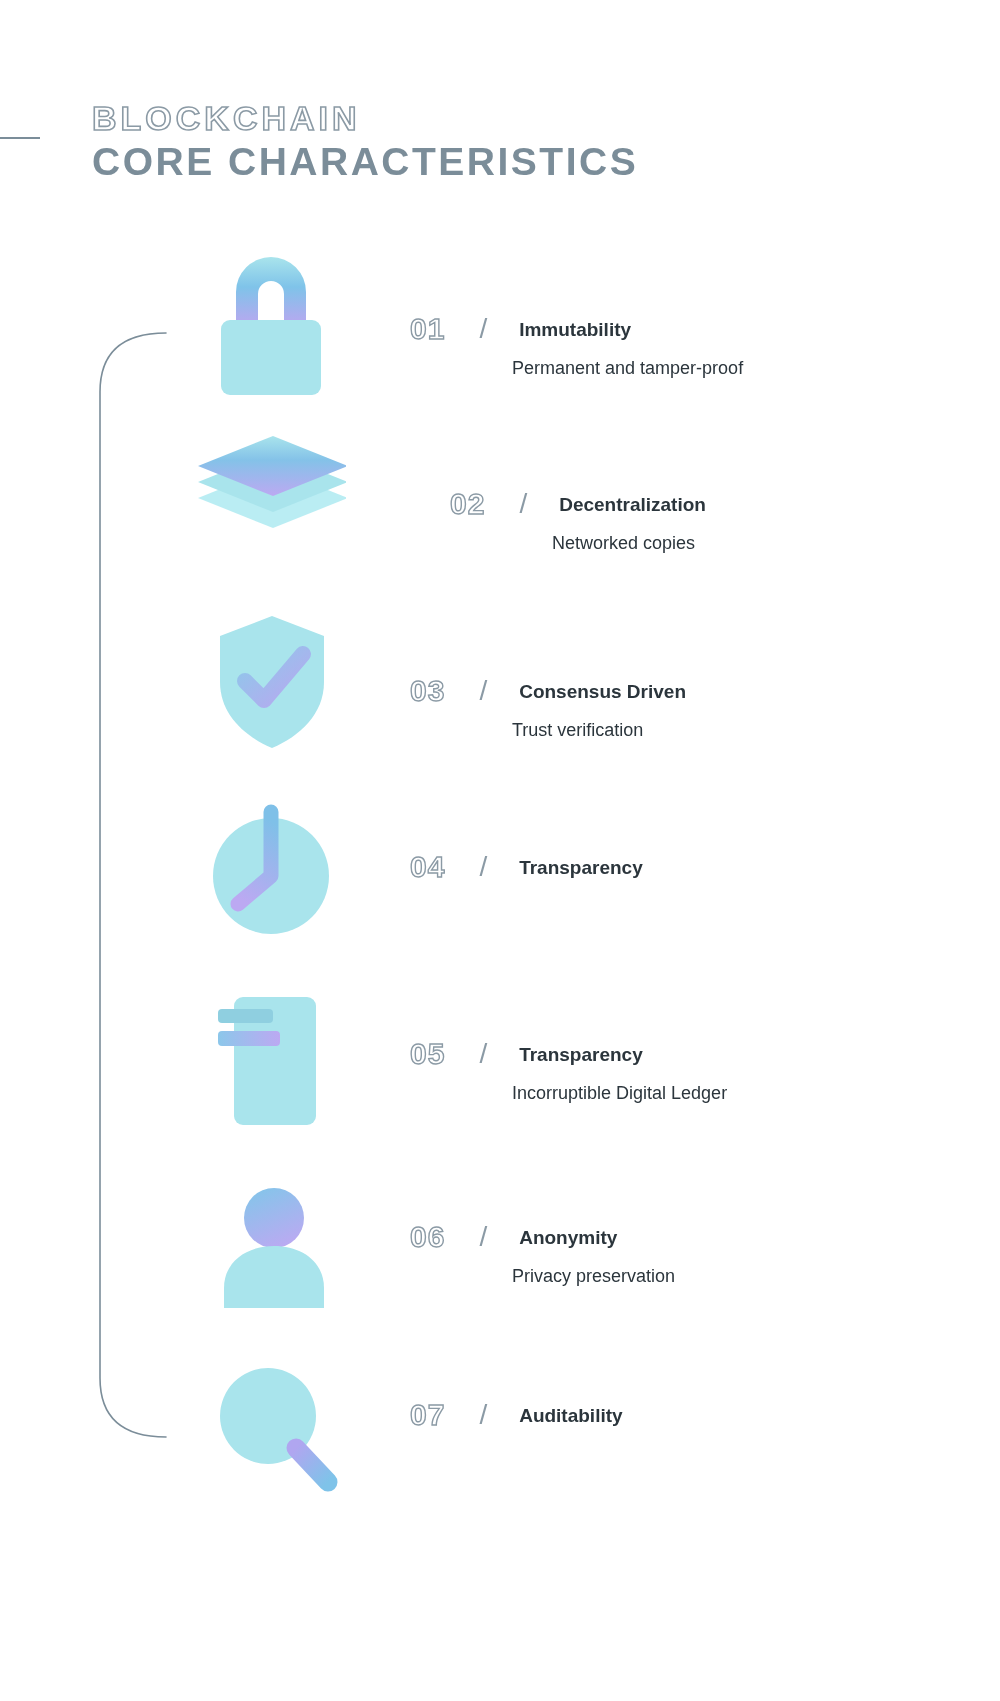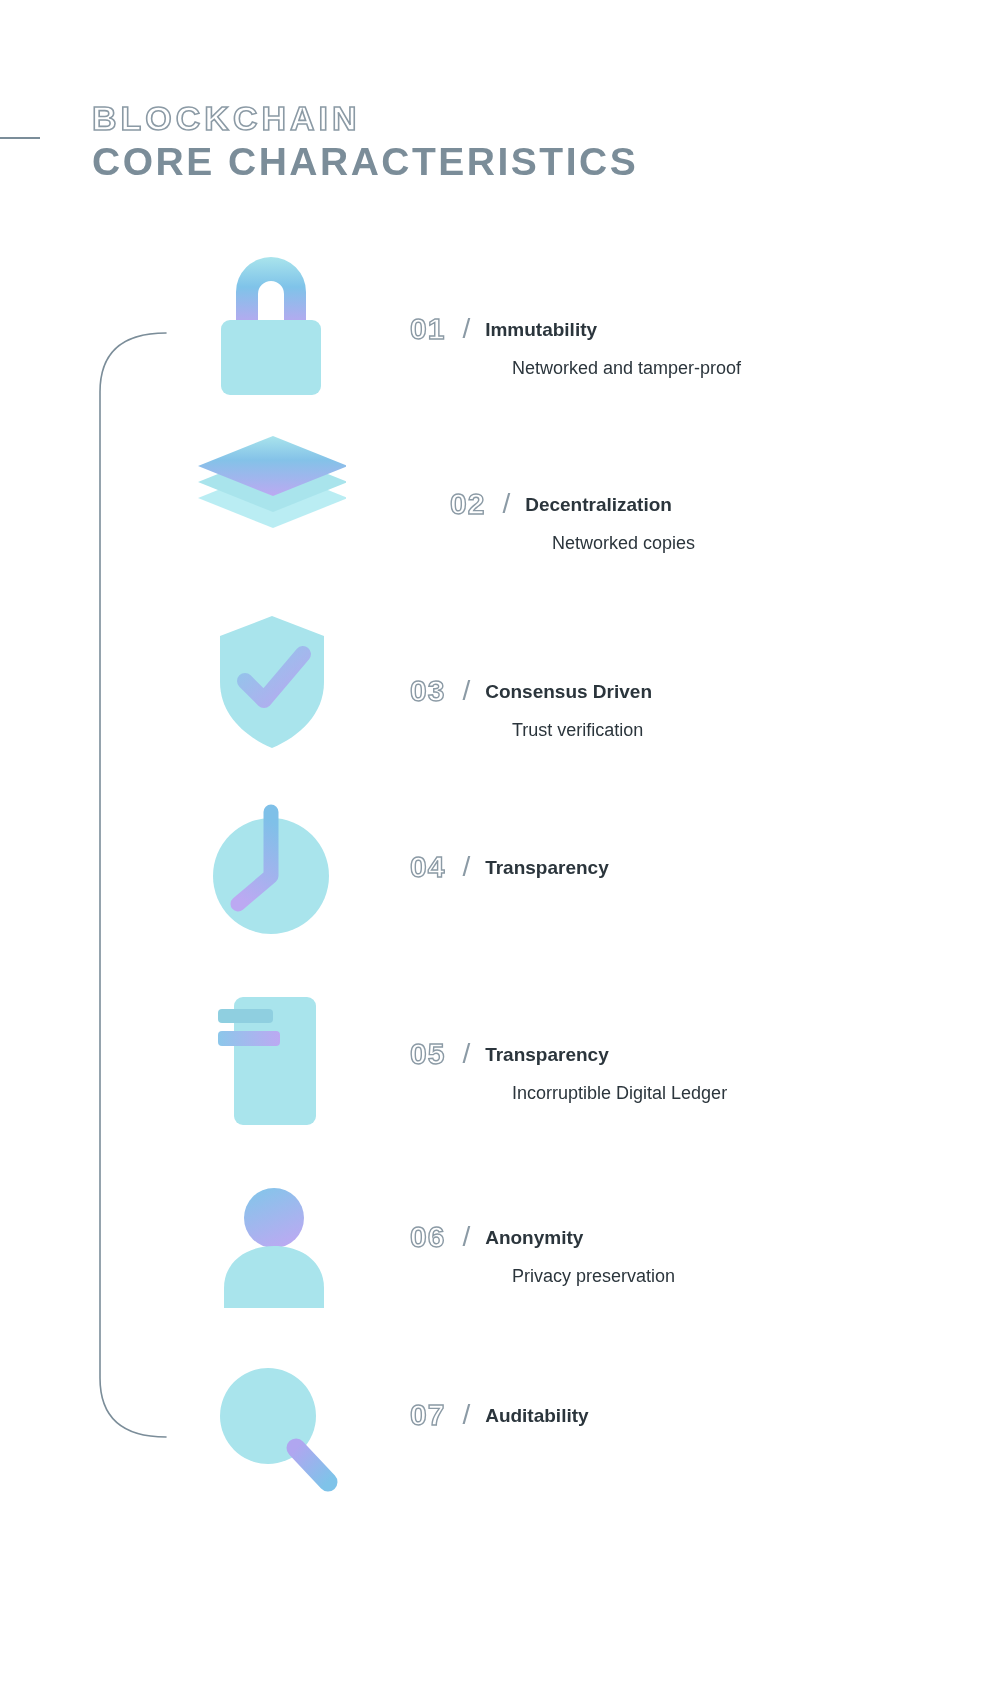--- a/index.html
+++ b/index.html
@@ -85,21 +85,21 @@
 
   .text-block {
     position: absolute;
     left: 410px;
     top: 0;
     width: 560px;
   }
   .num-line {
     display: flex;
     align-items: center;
-    gap: 1px;
+    gap: 18px;
     height: 34px;
     text-align: right;
   }
   .num {
     font-size: 30px;
     font-weight: 700;
     letter-spacing: 1px;
     line-height: 1;
     color: transparent;
     -webkit-text-stroke: 1.4px #8b9aa5;
@@ -156,21 +156,21 @@
       <path d="M 40 74 L 40 42 A 35 35 0 0 1 110 42 L 110 74 L 88 74 L 88 44 A 13 13 0 0 0 62 44 L 62 74 Z" fill="url(#lockShackle)"></path>
       <rect x="25" y="70" width="100" height="75" rx="9" fill="#a9e4ec"></rect>
     </svg>
   </div>
   <div class="text-block" style="top:62px;">
     <div class="num-line">
       <span class="num">01</span>
       <span class="slash">/</span>
       <span class="item-title">Immutability</span>
     </div>
-    <div class="item-sub">Networked and tamper-proof</div>
+    <div class="item-sub">Permanent and tamper-proof</div>
   </div>
 </div>
 
 <div class="row" style="top:430px;">
   <div class="icon-wrap">
     <svg width="150" height="150" viewBox="0 0 150 150">
       <defs>
         <linearGradient id="layerTop" x1="0.5" y1="0" x2="0.5" y2="1">
           <stop offset="0%" stop-color="#a9e4ec"></stop>
           <stop offset="40%" stop-color="#84c2e8"></stop>

